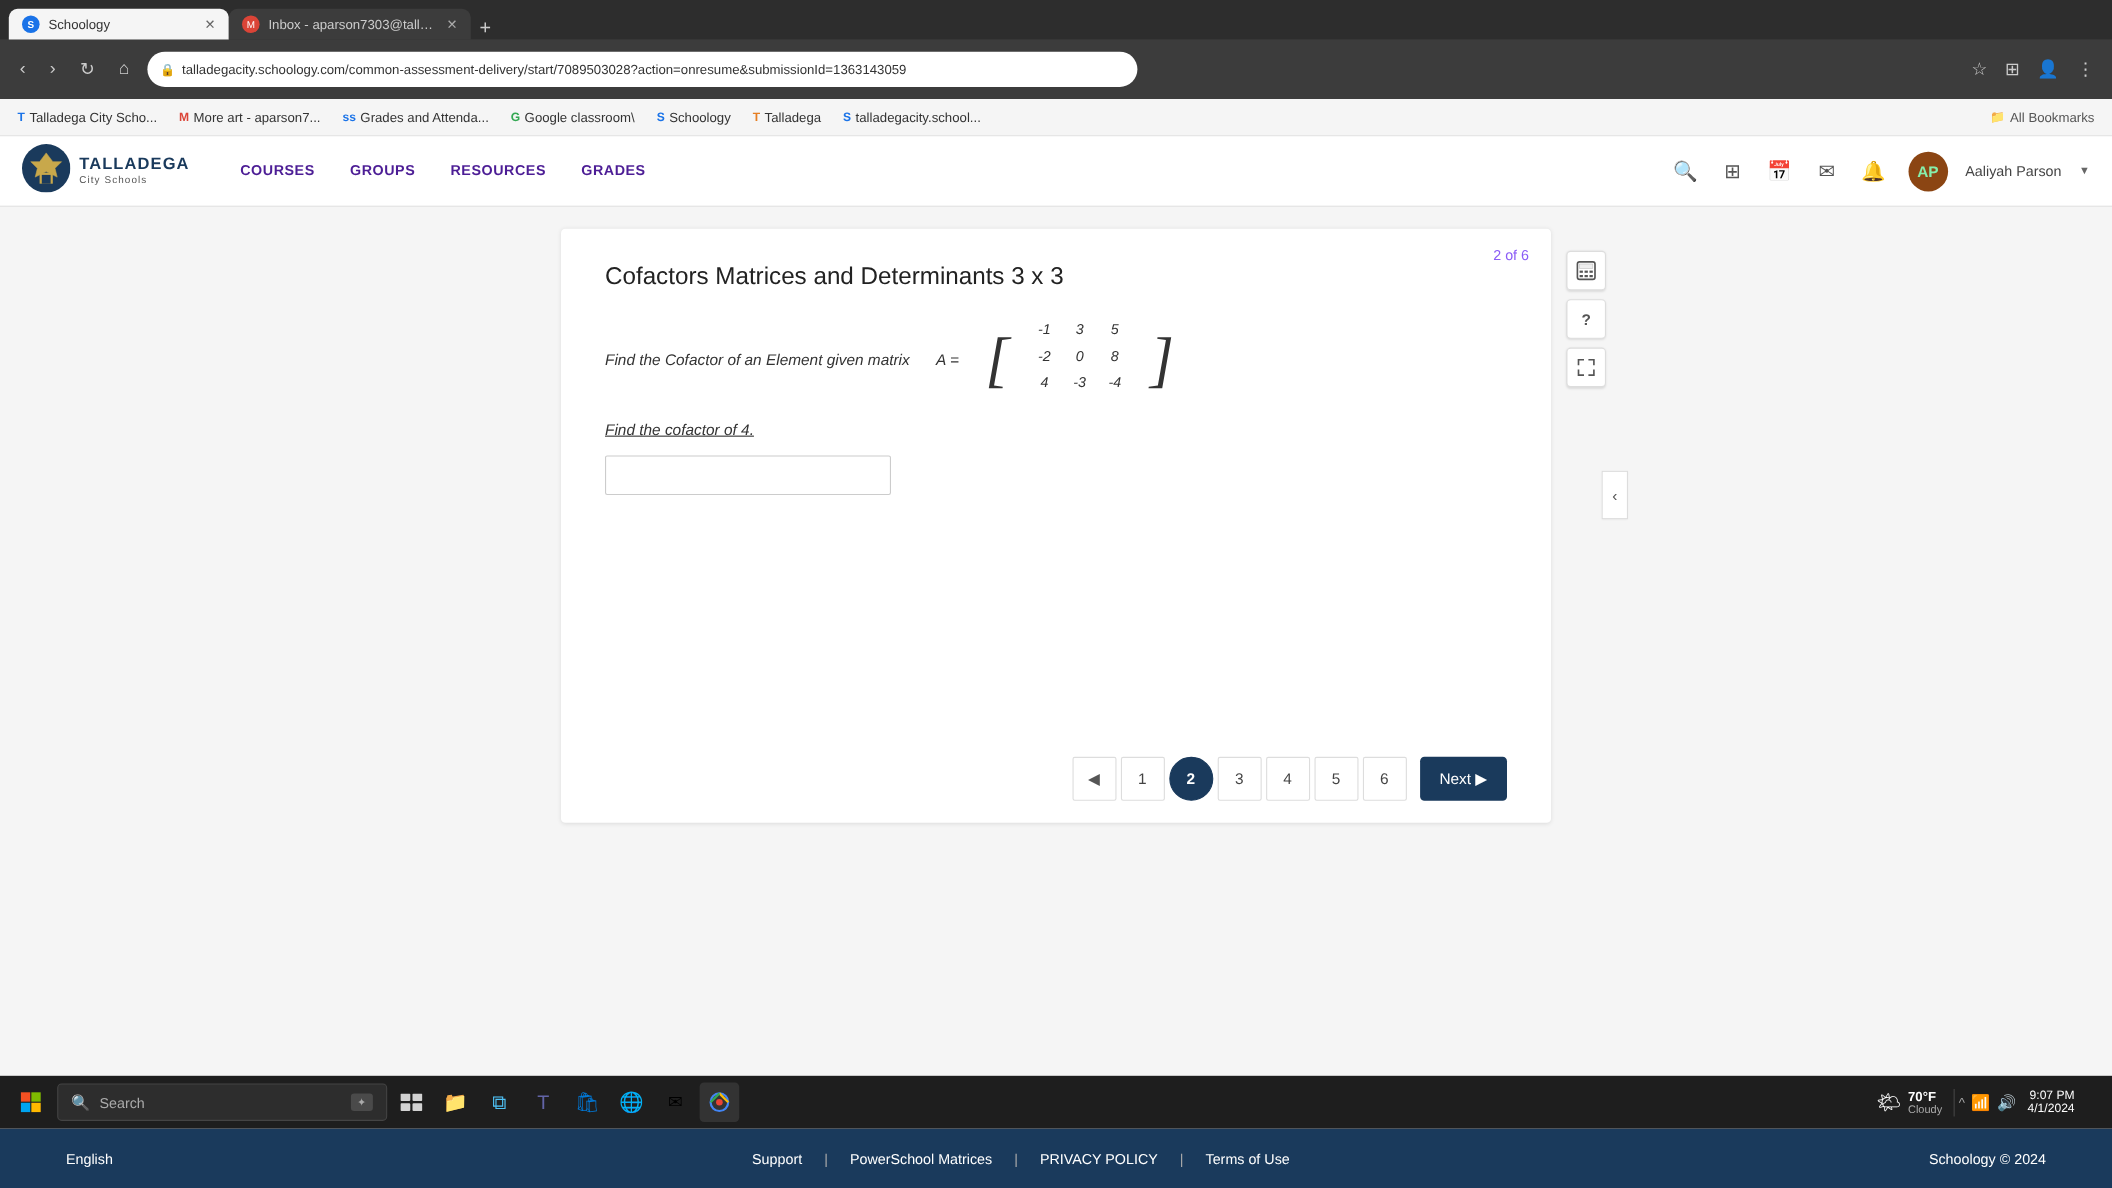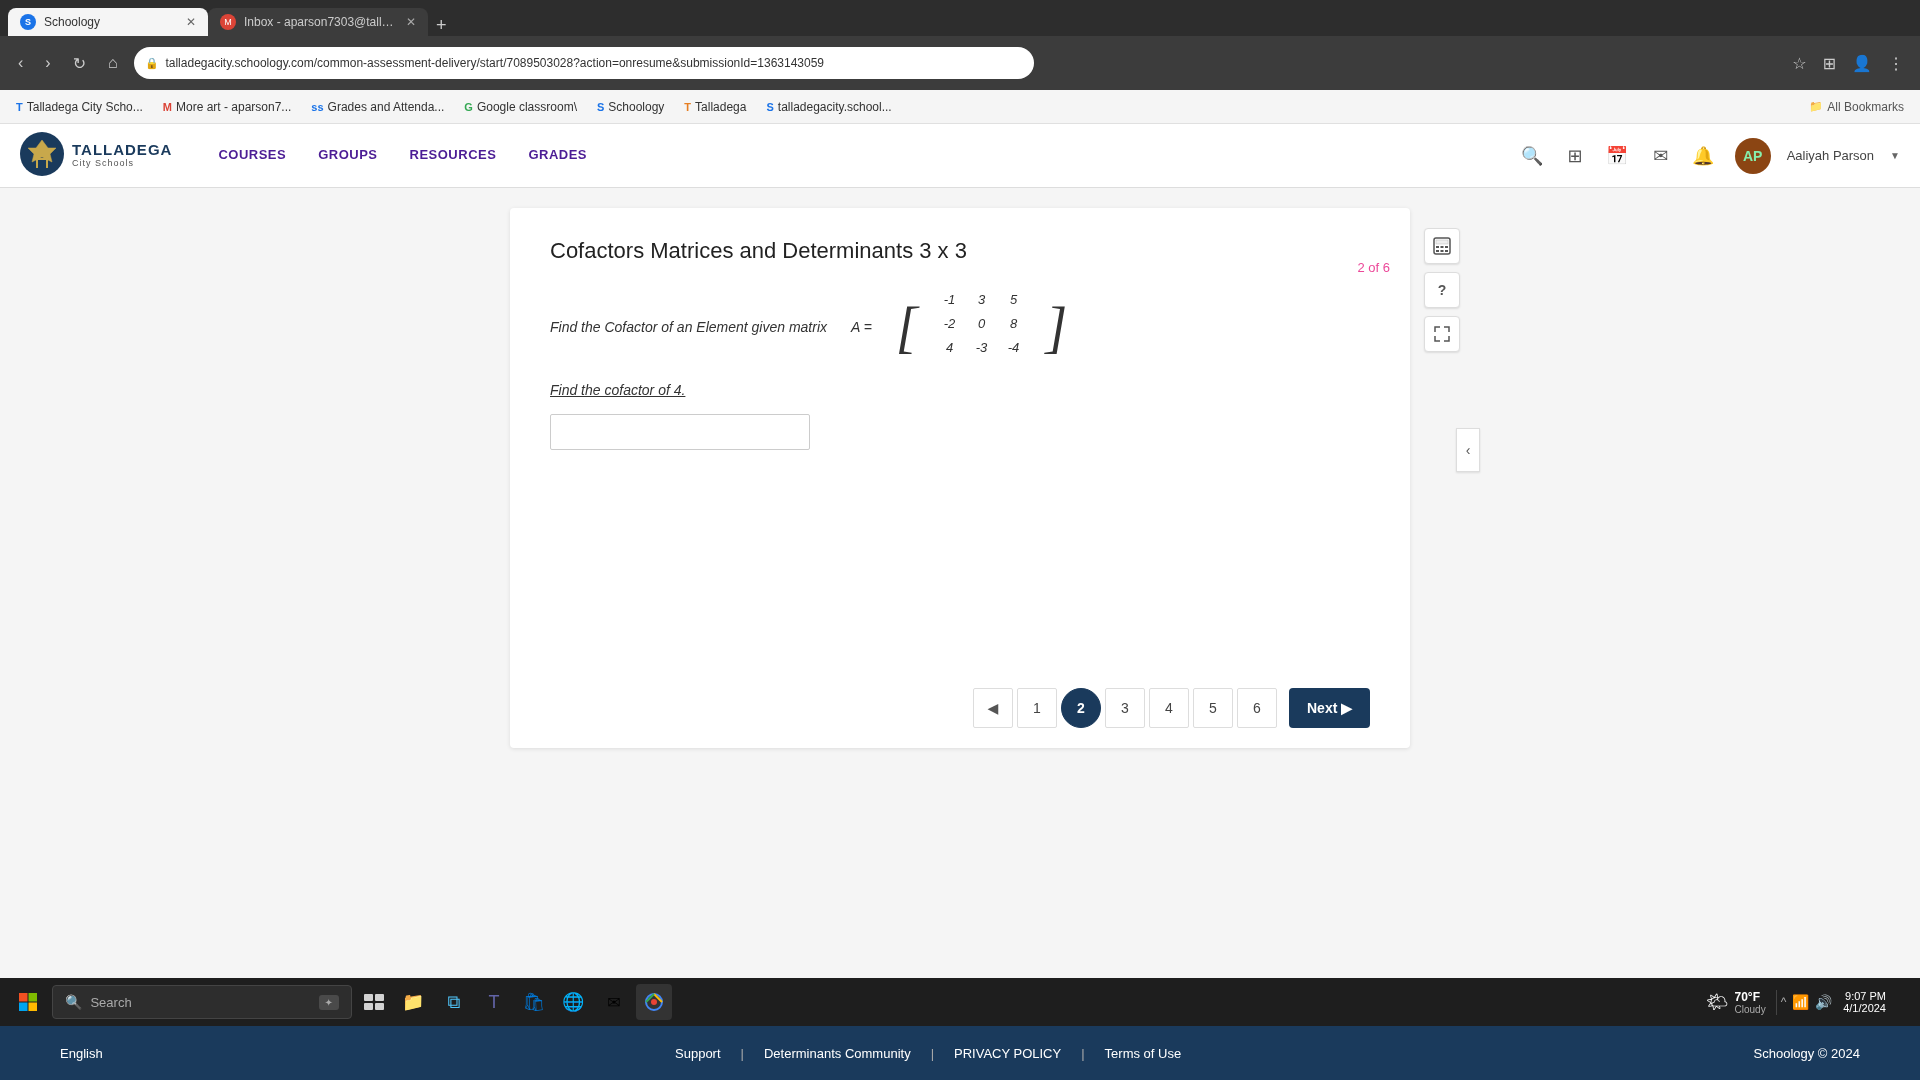--- a/index.html
+++ b/index.html
@@ -35,38 +35,38 @@
     .nav-icons { margin-left: auto; display: flex; align-items: center; gap: 16px; }
     .nav-icon-btn { background: none; border: none; color: #555; font-size: 18px; cursor: pointer; padding: 4px; }
     .user-avatar { width: 36px; height: 36px; border-radius: 50%; background: #8b4513; display: flex; align-items: center; justify-content: center; color: #86efac; font-size: 14px; font-weight: bold; }
     .user-name { font-size: 13px; color: #444; font-weight: 500; }
     .chevron-down { font-size: 10px; color: #666; }
 
     
     .main-content { background: #f5f5f5; display: flex; justify-content: center; padding: 20px 0; min-height: 580px; }
     .assessment-card { background: white; width: 900px; min-height: 500px; border-radius: 4px; box-shadow: 0 1px 4px rgba(0,0,0,0.1); padding: 30px 40px 30px 40px; position: relative; }
     
-    .question-counter { position: absolute; top: 16px; right: 20px; font-size: 13px; color: #ec4899; margin-top: 36px; }
+    .question-counter { position: absolute; top: 16px; right: 20px; font-size: 13px; color: #8b5cf6; }
     .question-title { font-size: 22px; color: #222; margin-bottom: 24px; font-weight: 500; }
     
     .question-body { font-style: italic; font-size: 14px; color: #333; margin-bottom: 16px; display: flex; align-items: center; gap: 10px; }
     .matrix-values { display: grid; grid-template-columns: repeat(3, 32px); grid-template-rows: repeat(3, 22px); gap: 2px 0; font-size: 13px; text-align: right; padding: 4px 6px; font-style: italic; color: #333; }
     .matrix-cell { text-align: center; min-width: 24px; }
     
     .sub-question { font-style: italic; font-size: 14px; color: #333; margin-bottom: 16px; margin-top: 8px; text-decoration: underline; }
     
     .answer-input { width: 260px; height: 36px; border: 1px solid #ccc; border-radius: 2px; padding: 0 8px; font-size: 14px; outline: none; }
     .side-tool-btn { width: 36px; height: 36px; background: white; border: 1px solid #ddd; border-radius: 4px; display: flex; align-items: center; justify-content: center; cursor: pointer; color: #555; font-size: 16px; box-shadow: 0 1px 2px rgba(0,0,0,0.1); }
 
     
     .pagination-bar { display: flex; justify-content: flex-end; align-items: center; padding: 20px 40px; gap: 4px; }
     .page-btn { width: 40px; height: 40px; border: 1px solid #ddd; background: white; border-radius: 2px; font-size: 14px; color: #444; cursor: pointer; display: flex; align-items: center; justify-content: center; }
     .page-btn.active { background: #1a3a5c; color: white; border-color: #1a3a5c; font-weight: bold; border-radius: 50%; }
     .page-btn.prev-btn { color: #555; }
-    .next-btn { background: #1a3a5c; color: white; border: none; border-radius: 4px; padding: 0 18px; height: 40px; font-size: 14px; font-weight: 700; cursor: pointer; display: flex; align-items: center; gap: 6px; margin-left: 8px; }
+    .next-btn { background: #1a3a5c; color: white; border: none; border-radius: 4px; padding: 0 18px; height: 40px; font-size: 14px; font-weight: 400; cursor: pointer; display: flex; align-items: center; gap: 6px; margin-left: 8px; }
 
     
     .footer { background: #1a3a5c; color: white; height: 54px; display: flex; align-items: center; justify-content: center; font-size: 13px; position: absolute; bottom: 0; left: 0; right: 0; gap: 20px; }
     .footer-link { color: white; text-decoration: none; cursor: pointer; }
     .footer-separator { color: #aaa; }
     .footer-lang { margin-right: auto; margin-left: 60px; }
     .footer-copyright { margin-right: 60px; margin-left: auto; }
 
     
     .taskbar { background: #1e1e1e; height: 48px; position: absolute; bottom: 54px; left: 0; right: 0; display: flex; align-items: center; padding: 0 8px; gap: 4px; }
@@ -260,21 +260,21 @@
         <span>Next ▶</span>
       </button>
     </div>
   </div>
 </div>
 
 <div class="footer">
   <span class="footer-lang">English</span>
   <span class="footer-link">Support</span>
   <span class="footer-separator">|</span>
-  <span class="footer-link">Determinants Community</span>
+  <span class="footer-link">PowerSchool Matrices</span>
   <span class="footer-separator">|</span>
   <span class="footer-link">PRIVACY POLICY</span>
   <span class="footer-separator">|</span>
   <span class="footer-link">Terms of Use</span>
   <span class="footer-copyright">Schoology © 2024</span>
 </div>
 
 <div class="taskbar">
   <div class="taskbar-start">
     <svg width="20" height="20" viewBox="0 0 20 20">

